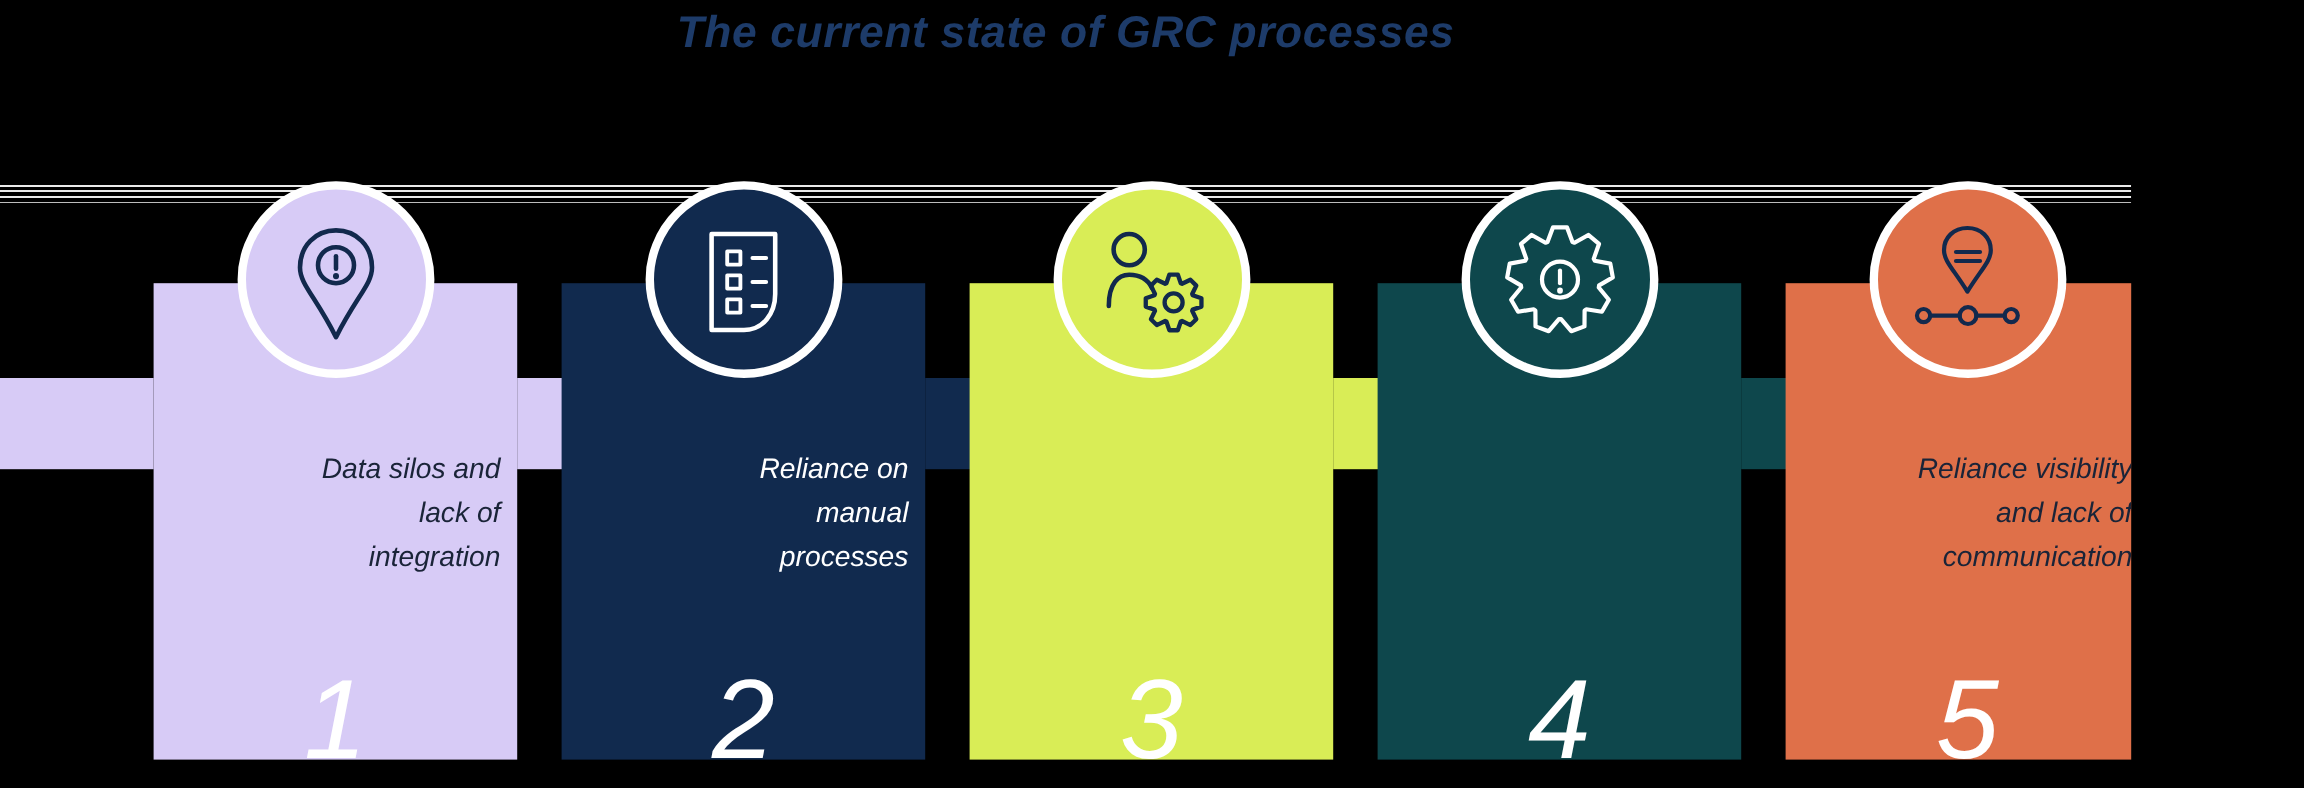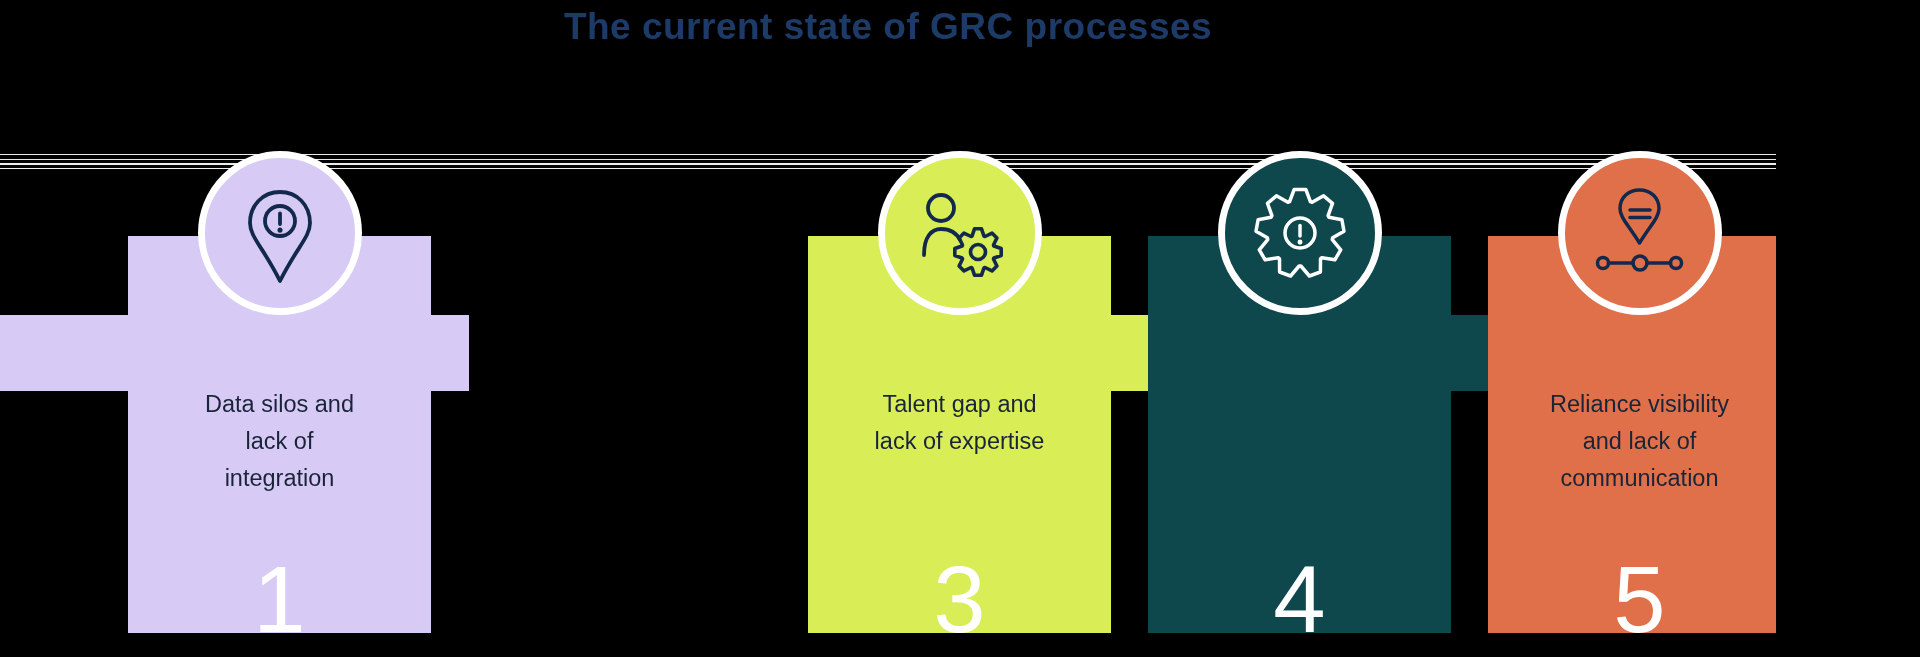--- a/index.html
+++ b/index.html
@@ -1,34 +1,34 @@
 <!DOCTYPE html>
 <html><head>
 <meta charset="utf-8">
 <style>
   html,body{margin:0;padding:0;background:#000;}
   .stage{position:relative;width:1776px;height:657px;background:#000;overflow:hidden;
-         font-family:"Liberation Sans",sans-serif;}
+         font-family:"Liberation Sans",sans-serif;font-style:italic;}
   .title{position:absolute;top:6px;left:0;width:100%;text-align:center;
          font-size:37px;font-weight:600;letter-spacing:.5px;}
   .rules{position:absolute;top:154px;left:0;width:100%;height:15px;z-index:1;
          background:repeating-linear-gradient(to bottom,rgba(255,255,255,.92) 0 1.5px,transparent 1.5px 4.7px);}
   .card{position:absolute;top:236px;width:303px;height:397px;z-index:2;background:var(--bg);}
   .card.c1{left:128px;} .card.c2{left:468px;} .card.c3{left:808px;}
   .card.c4{left:1148px;} .card.c5{left:1488px;}
   .tab{position:absolute;top:79px;height:76px;background:inherit;}
   .tab.left{right:100%;width:129px;}
   .tab.right{left:100%;width:38px;}
   .card.c5 .tab.right{width:129px;}
   .badge{position:absolute;top:-85px;left:50%;transform:translateX(-50%);
          width:150px;height:150px;border:7px solid #fff;border-radius:50%;
          background:var(--bg);display:flex;align-items:center;justify-content:center;}
   .badge svg{overflow:visible;stroke:var(--icon);fill:none;
              stroke-linecap:round;stroke-linejoin:round;}
-  .label{position:absolute;top:150px;left:14px;right:14px;text-align:center;
+  .label{position:absolute;top:136px;left:14px;right:14px;text-align:right;
          font-size:23.5px;line-height:37px;white-space:pre-line;color:var(--label);}
   .num{position:absolute;bottom:-14px;left:0;width:100%;text-align:center;
        font-size:94px;line-height:1;font-weight:300;color:var(--num);}
 </style>
 </head>
 <body>
 
 <div class="stage">
   <div class="title" style="color: rgb(29, 59, 105);">The current state of GRC processes</div>
   <div class="rules"></div>
@@ -43,33 +43,49 @@
         <path d="M48 32.5 L48 43" stroke-width="3.8"></path>
         <path d="M48 49 L48 49.3" stroke-width="5"></path>
       </svg>
     </div>
     <div class="label">Data silos and
 lack of
 integration</div>
     <div class="num">1</div>
   </div>
 
+  <div class="card c2" style="--bg: #112a4e; --label: #ffffff; --num: #ffffff; --icon: #ffffff;">
+    <div class="tab right"></div>
+    <div class="badge">
+      <svg width="96" height="104" viewBox="0 0 96 104">
+        <path d="M21 14 L74 14 L74 64 C74 80 64 94 48 94 L21 94 Z" stroke-width="3.8"></path>
+        <rect x="34" y="28.5" width="11" height="11" stroke-width="3.2"></rect>
+        <rect x="34" y="48.5" width="11" height="11" stroke-width="3.2"></rect>
+        <rect x="34" y="68.5" width="11" height="11" stroke-width="3.2"></rect>
+        <path d="M55 34 L66.5 34" stroke-width="3.2"></path>
+        <path d="M55 54 L66.5 54" stroke-width="3.2"></path>
+        <path d="M55 74 L66.5 74" stroke-width="3.2"></path>
+      </svg>
+    </div>
+    <div class="label">Reliance on
+manual
+processes</div>
+    <div class="num">2</div>
+  </div>
 
   <div class="card c3" style="--bg: #d9ed56; --label: #1a2438; --num: #ffffff; --icon: #12294d;">
     <div class="tab right"></div>
     <div class="badge">
       <svg width="96" height="104" viewBox="0 0 96 104">
         <circle cx="29" cy="27" r="13" stroke-width="3.8"></circle>
         <path d="M12 74 C12 55 20 48 29 48 C38 48 44.5 52 48 59" stroke-width="3.8"></path>
         <path stroke-width="3.6" d="M60.0,55.1 L 62.5,47.8 L 69.5,47.8 L 72.0,55.1 L 73.0,55.5 L 80.0,52.1 L 84.9,57.0 L 81.5,64.0 L 81.9,65.0 L 89.2,67.5 L 89.2,74.5 L 81.9,77.0 L 81.5,78.0 L 84.9,85.0 L 80.0,89.9 L 73.0,86.5 L 72.0,86.9 L 69.5,94.2 L 62.5,94.2 L 60.0,86.9 L 59.0,86.5 L 52.0,89.9 L 47.1,85.0 L 50.5,78.0 L 50.1,77.0 L 42.8,74.5 L 42.8,67.5 L 50.1,65.0 L 50.5,64.0 L 47.1,57.0 L 52.0,52.1 L 59.0,55.5 Z"></path>
         <circle cx="66" cy="71" r="7.5" stroke-width="3.6"></circle>
       </svg>
     </div>
-    <div class="label">Talent gap and
-lack of expertise</div>
     <div class="num">3</div>
   </div>
 
   <div class="card c4" style="--bg: #0e474c; --label: #ffffff; --num: #ffffff; --icon: #ffffff;">
     <div class="tab right"></div>
     <div class="badge">
       <svg width="96" height="104" viewBox="0 0 96 104">
         <path stroke-width="3.5" d="M37.6,20.7 L 42.2,8.4 L 53.8,8.4 L 58.4,20.7 L 60.1,21.3 L 71.6,14.8 L 80.5,22.3 L 76.1,34.7 L 77.0,36.3 L 89.9,38.7 L 92.0,50.2 L 80.6,56.8 L 80.3,58.6 L 88.7,68.8 L 82.9,78.8 L 69.9,76.7 L 68.5,77.9 L 68.4,91.0 L 57.4,95.0 L 48.9,85.0 L 47.1,85.0 L 38.6,95.0 L 27.6,91.0 L 27.5,77.9 L 26.1,76.7 L 13.1,78.8 L 7.3,68.8 L 15.7,58.6 L 15.4,56.8 L 4.0,50.2 L 6.1,38.7 L 19.0,36.3 L 19.9,34.7 L 15.5,22.3 L 24.4,14.8 L 35.9,21.3 Z"></path>
         <circle cx="48" cy="52" r="15" stroke-width="3.5"></circle>
         <path d="M48 44.5 L48 55" stroke-width="3.5"></path>

